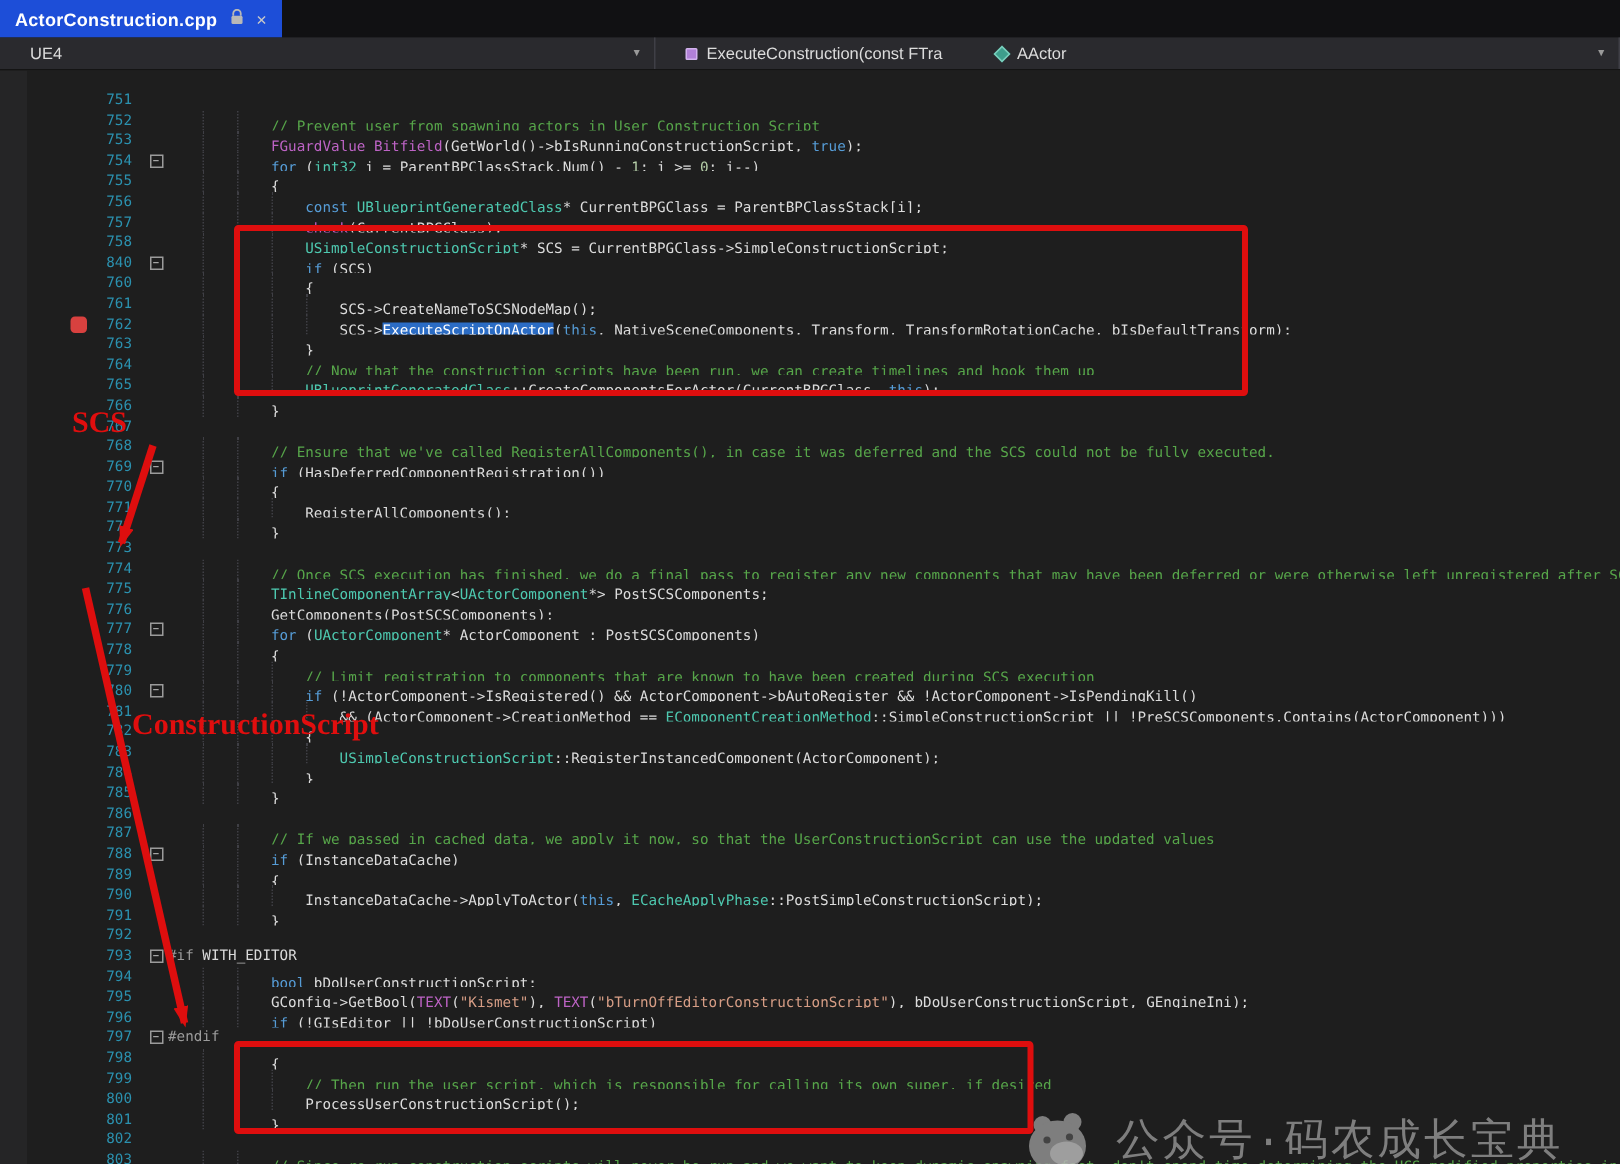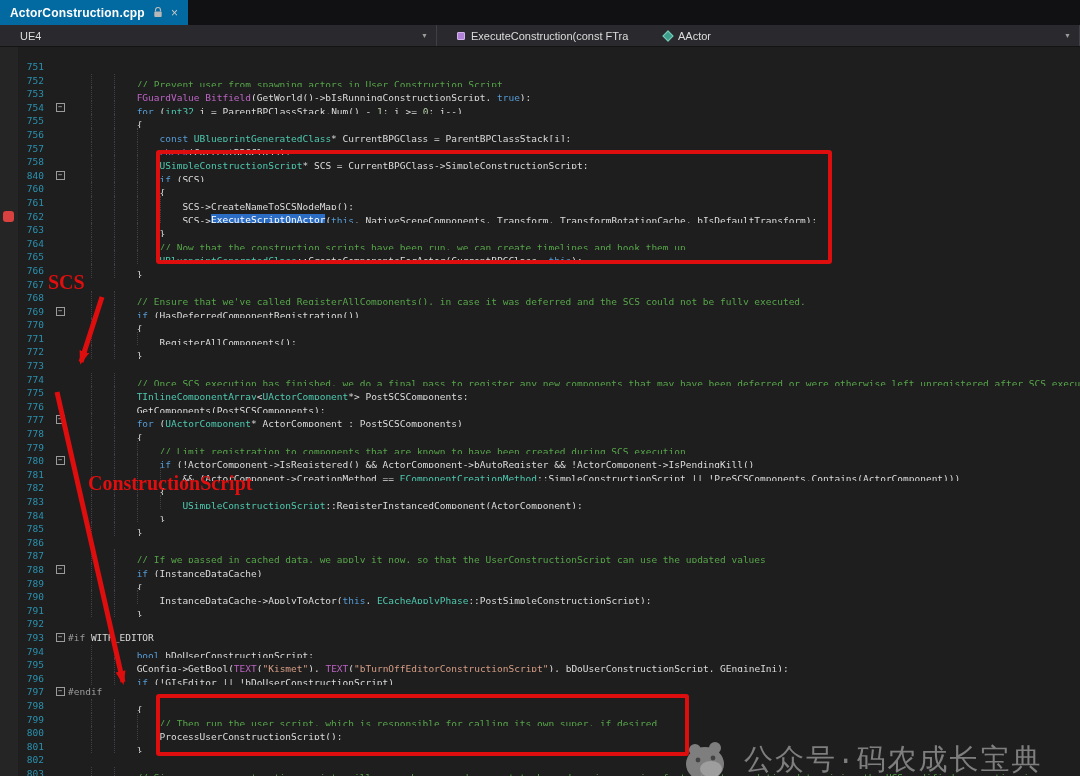--- a/index.html
+++ b/index.html
@@ -2,41 +2,41 @@
 <html><head>
 <meta charset="utf-8">
 <style>
   *{margin:0;padding:0;box-sizing:border-box;}
   html,body{background:#000;}
   #app{position:relative;width:1080px;height:776px;background:#1E1E1E;overflow:hidden;
        font-family:"Liberation Sans",sans-serif;}
 
   
   .tabbar{position:absolute;top:0;left:0;width:100%;height:25px;background:#111113;display:flex;align-items:stretch;}
-  .tab{display:flex;align-items:center;gap:8px;padding:0 10px;background:#0369a1;}
+  .tab{display:flex;align-items:center;gap:8px;padding:0 10px;background:#1d4ed8;}
   .tab-title{color:#FFFFFF;font-size:12px;font-weight:bold;letter-spacing:.2px;}
   .tab-close{color:#C8C8C8;font-size:12px;line-height:12px;cursor:default;}
   .lockico{display:inline-block;}
 
   
   .navbar{position:absolute;top:25px;left:0;width:100%;height:22px;background:#2A2A2E;display:flex;border-bottom:1px solid #141414;}
   .nav-dd{position:relative;display:flex;align-items:center;gap:6px;color:#DCDCDC;font-size:11px;padding:0 20px;border-right:1px solid #3F3F46;overflow:hidden;white-space:nowrap;}
   .nav-dd.dd1{width:437px;}
   .nav-dd.dd2{width:436px;}
   .nav-dd.dd3{flex:1;border-right:none;}
   .dd-arrow{position:absolute;right:8px;top:7px;color:#9A9A9A;font-size:7px;line-height:8px;}
   .ico{display:inline-block;width:8px;height:8px;flex:none;}
   .class-ico{background:#3E9E8C;transform:rotate(45deg);border:1px solid #79CDBB;}
   .method-ico{background:#B180D7;border:1px solid #D2B2EE;border-radius:1px;}
 
   
   .editor{position:absolute;top:47px;left:0;width:1080px;height:729px;background:#1E1E1E;overflow:hidden;}
   .marginstrip{position:absolute;top:0;left:0;width:18px;height:100%;background:#252526;}
   .lines{position:absolute;top:13px;left:0;width:100%;font-family:"DejaVu Sans Mono",monospace;font-size:9.5px;}
-  .row{display:flex;height:13.6px;line-height:13.6px;white-space:pre;}
+  .row{display:flex;height:13.6px;line-height:13.6px;white-space:pre;padding-left:44px;}
   .margin{width:18px;flex:none;position:relative;}
   .bookmark{position:absolute;left:3px;top:1.5px;width:11px;height:10.5px;background:#D8413F;border-radius:3px;}
   .num{width:34px;flex:none;text-align:right;padding-right:8px;color:#2B91AF;}
   .foldcol{width:16px;flex:none;display:flex;justify-content:center;}
   .foldbox{width:9px;height:9px;margin-top:2px;border:1px solid #9B9B9B;color:#D0D0D0;font-size:7px;line-height:7px;text-align:center;}
   .codecell{flex:1;overflow:hidden;}
   .ind{display:inline-block;width:4ch;height:100%;}
   .guide{border-left:1px dotted #3F3F45;}
 
   

